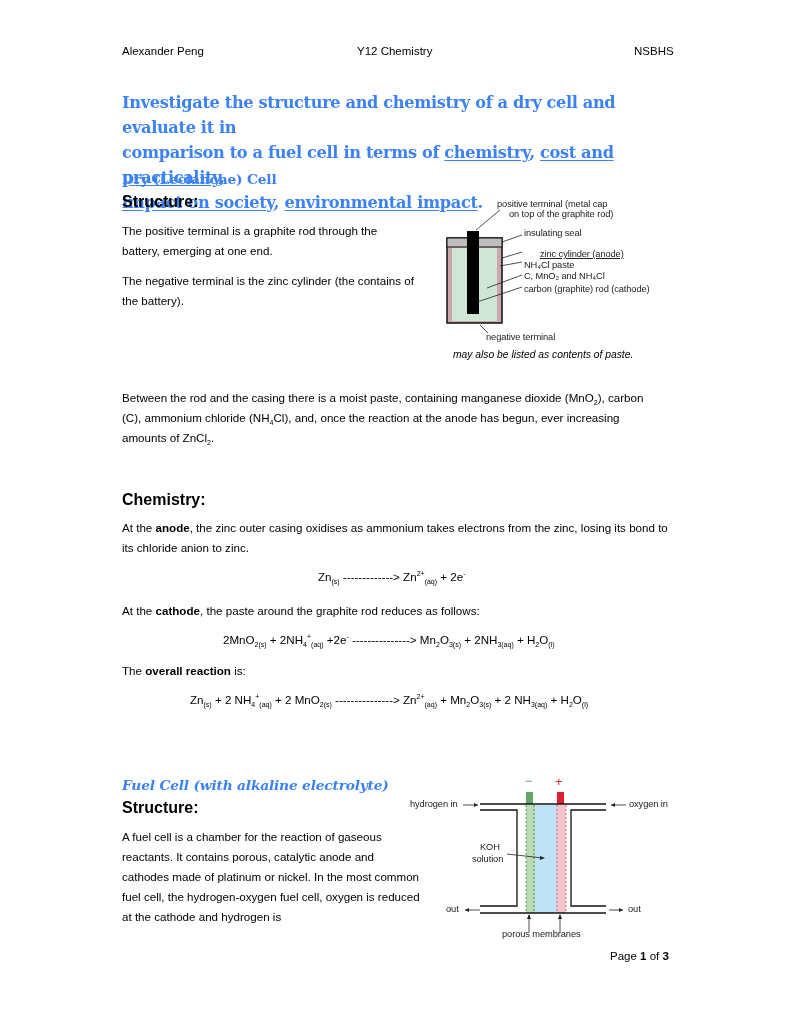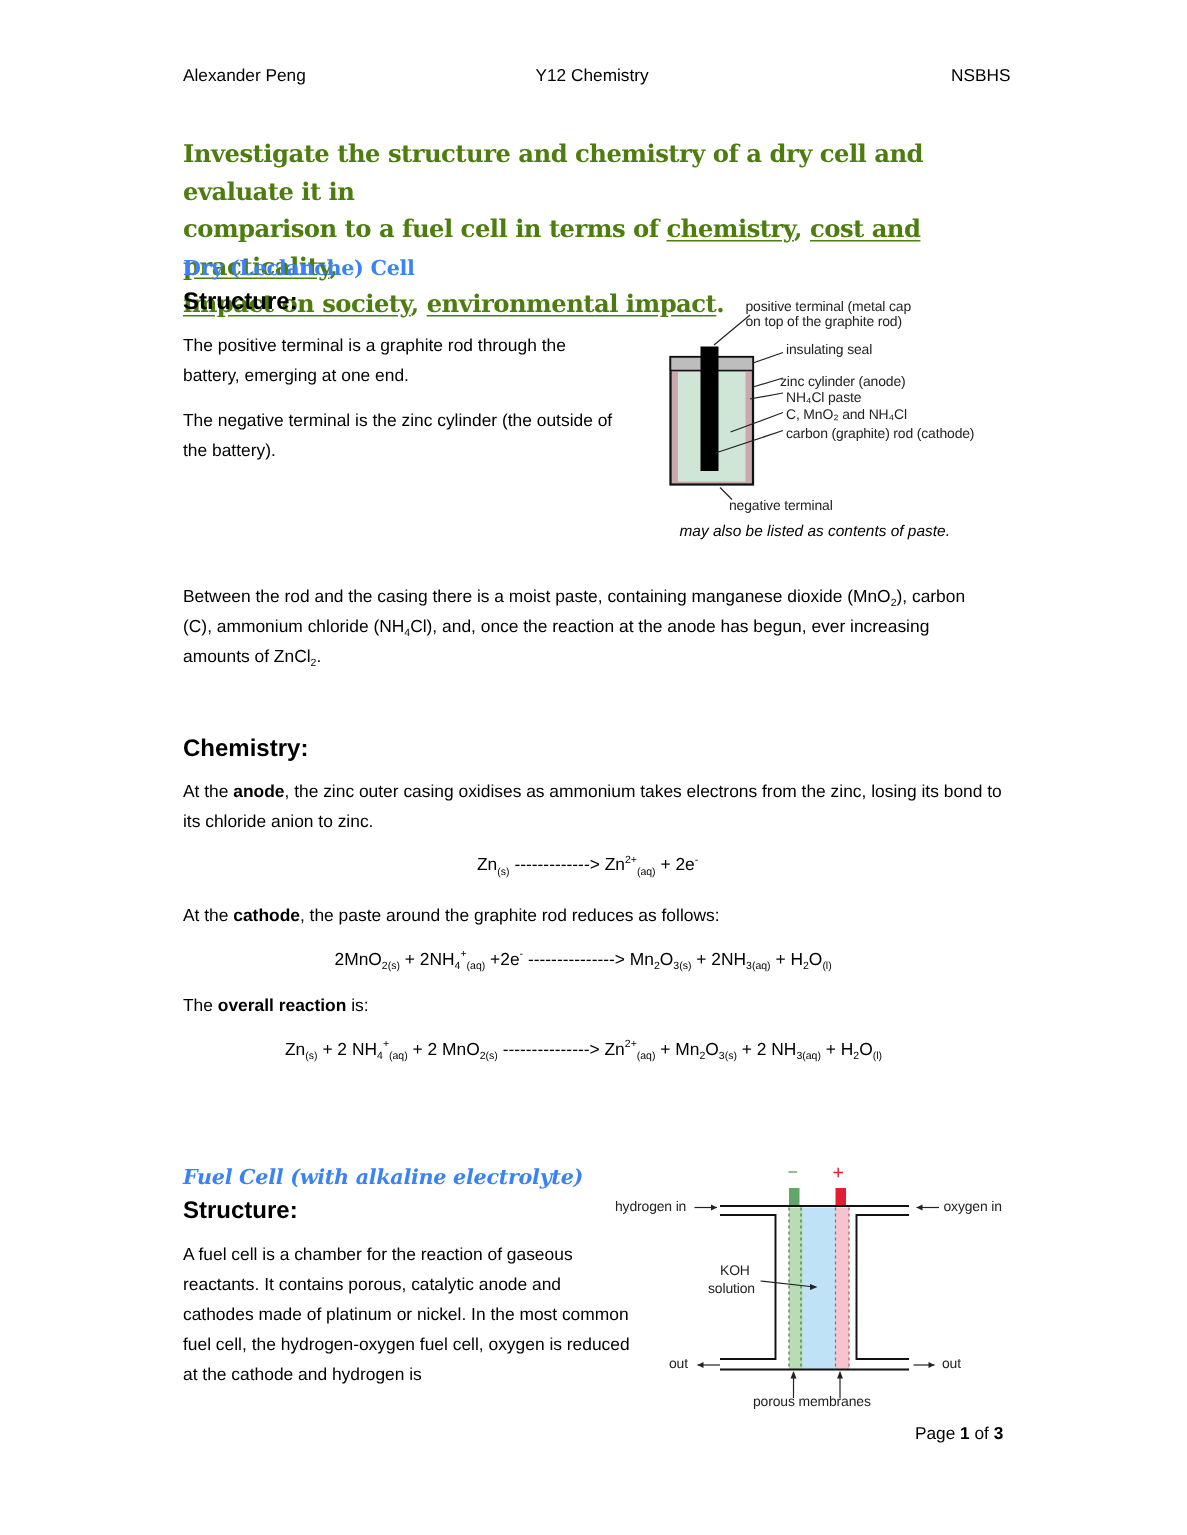--- a/index.html
+++ b/index.html
@@ -2,21 +2,21 @@
 <html><head>
 <meta charset="utf-8">
 <style>
   html, body { margin: 0; padding: 0; background: #ffffff; }
   body { width: 791px; height: 1023px; position: relative; overflow: hidden;
          font-family: "Liberation Sans", sans-serif; color: #000; }
   .page { position: absolute; left: 0; top: 0; width: 791px; height: 1023px; background: #fff; }
   .hdr { position: absolute; top: 45px; font-size: 11.5px; }
   .title { position: absolute; left: 122px; top: 90px; width: 560px;
            font-family: "DejaVu Serif", serif; font-weight: bold; font-size: 16.2px;
-           line-height: 25px; color: #4d7c0f; letter-spacing: -0.35px; }
+           line-height: 25px; color: #3b82f6; letter-spacing: -0.35px; }
   .title u { text-decoration: underline; text-underline-offset: 2px; }
   .h2 { position: absolute; left: 122px; font-family: "DejaVu Serif", serif;
         font-weight: bold; font-size: 13.8px; color: #3b82f6; letter-spacing: -0.2px; }
   .h3 { position: absolute; left: 122px; font-size: 16px; font-weight: bold; }
   .p { position: absolute; left: 122px; font-size: 11.6px; line-height: 20px; }
   .eq { position: absolute; font-size: 11.6px; white-space: nowrap; }
   sub, sup { font-size: 7px; line-height: 0; }
   .caption { position: absolute; left: 453px; top: 346px; width: 240px;
              font-style: italic; font-size: 10.3px; line-height: 18px; }
   .diagram { position: absolute; }
@@ -35,21 +35,21 @@
   <div class="title">
     <div>Investigate the structure and chemistry of a dry cell and evaluate it in</div>
     <div><span>comparison to a fuel cell in terms of </span><u>chemistry</u><span>, </span><u>cost and practicality</u><span>,</span></div>
     <div><u>impact on society</u><span>, </span><u>environmental impact</u><span>.</span></div>
   </div>
 
   <div class="h2" style="top:171px;">Dry (Leclanche) Cell</div>
   <div class="h3" style="top:193px;">Structure:</div>
 
   <div class="p" style="top:221px; width:290px;">The positive terminal is a graphite rod through the battery, emerging at one end.</div>
-  <div class="p" style="top:271px; width:300px;">The negative terminal is the zinc cylinder (the outside of the battery).</div>
+  <div class="p" style="top:271px; width:300px;">The negative terminal is the zinc cylinder (the contains of the battery).</div>
 
   <div class="diagram" style="left:440px; top:196px; width:250px; height:150px;">
     <svg width="250" height="150" viewBox="0 0 250 150">
 
       <rect x="7" y="42" width="55" height="85" fill="#c9a9ae" stroke="#111" stroke-width="1.5"></rect>
 
       <rect x="12" y="52" width="45" height="73" fill="#cfe6d6"></rect>
 
       <rect x="7" y="42" width="55" height="9" fill="#bdbdbd" stroke="#111" stroke-width="1"></rect>
 
@@ -57,23 +57,23 @@
 
       <line x1="36" y1="34" x2="60" y2="14" stroke="#222" stroke-width="0.8"></line>
       <line x1="62" y1="46" x2="82" y2="39" stroke="#222" stroke-width="0.8"></line>
       <line x1="62" y1="62" x2="82" y2="56" stroke="#222" stroke-width="0.8"></line>
       <line x1="60" y1="70" x2="82" y2="66" stroke="#222" stroke-width="0.8"></line>
       <line x1="47" y1="92" x2="82" y2="79" stroke="#222" stroke-width="0.8"></line>
       <line x1="37" y1="106" x2="82" y2="91" stroke="#222" stroke-width="0.8"></line>
       <line x1="40" y1="129" x2="48" y2="137" stroke="#222" stroke-width="0.8"></line>
     </svg>
     <div class="dlbl" style="left:57px; top:3px;text-align:right;">positive terminal (metal cap</div>
-    <div class="dlbl" style="left:57px; top:13px;text-align:center;">on top of the graphite rod)</div>
+    <div class="dlbl" style="left:69px; top:13px;text-align:center;">on top of the graphite rod)</div>
     <div class="dlbl" style="left:84px; top:32px;">insulating seal</div>
-    <div class="dlbl" style="left:80px; top:53px;">zinc cylinder (anode)</div>
+    <div class="dlbl" style="left:100px; top:53px;text-decoration:underline;">zinc cylinder (anode)</div>
     <div class="dlbl" style="left:84px; top:64px;">NH₄Cl paste</div>
     <div class="dlbl" style="left:84px; top:75px;">C, MnO₂ and NH₄Cl</div>
     <div class="dlbl" style="left:84px; top:88px;">carbon (graphite) rod (cathode)</div>
     <div class="dlbl" style="left:46px; top:136px;">negative terminal</div>
   </div>
   <div class="caption">
     <div>may also be listed as contents of paste.</div>
   </div>
 
   <div class="p" style="top:388px; width:540px;"><span>Between the rod and the casing there is a moist paste, containing manganese dioxide (MnO</span><sub>2</sub><span>), carbon (C), ammonium chloride (NH</span><sub>4</sub><span>Cl), and, once the reaction at the anode has begun, ever increasing amounts of ZnCl</span><sub>2</sub><span>.</span></div>

